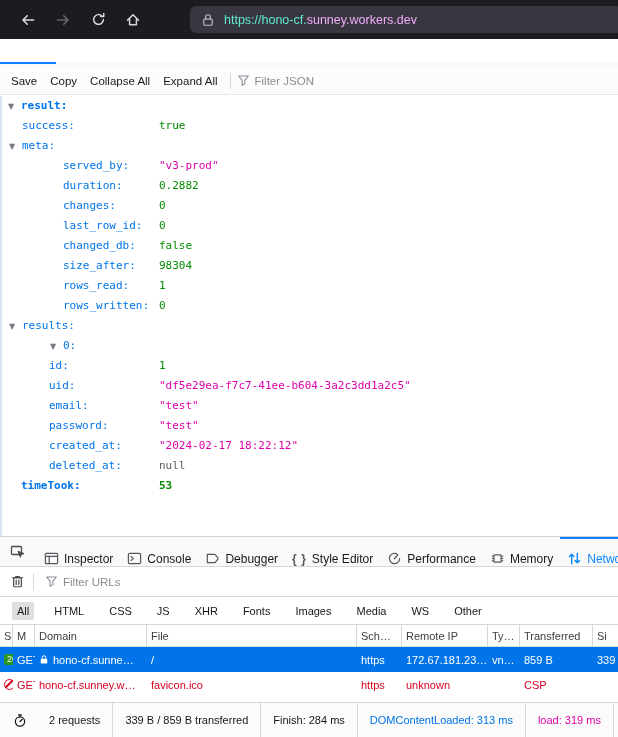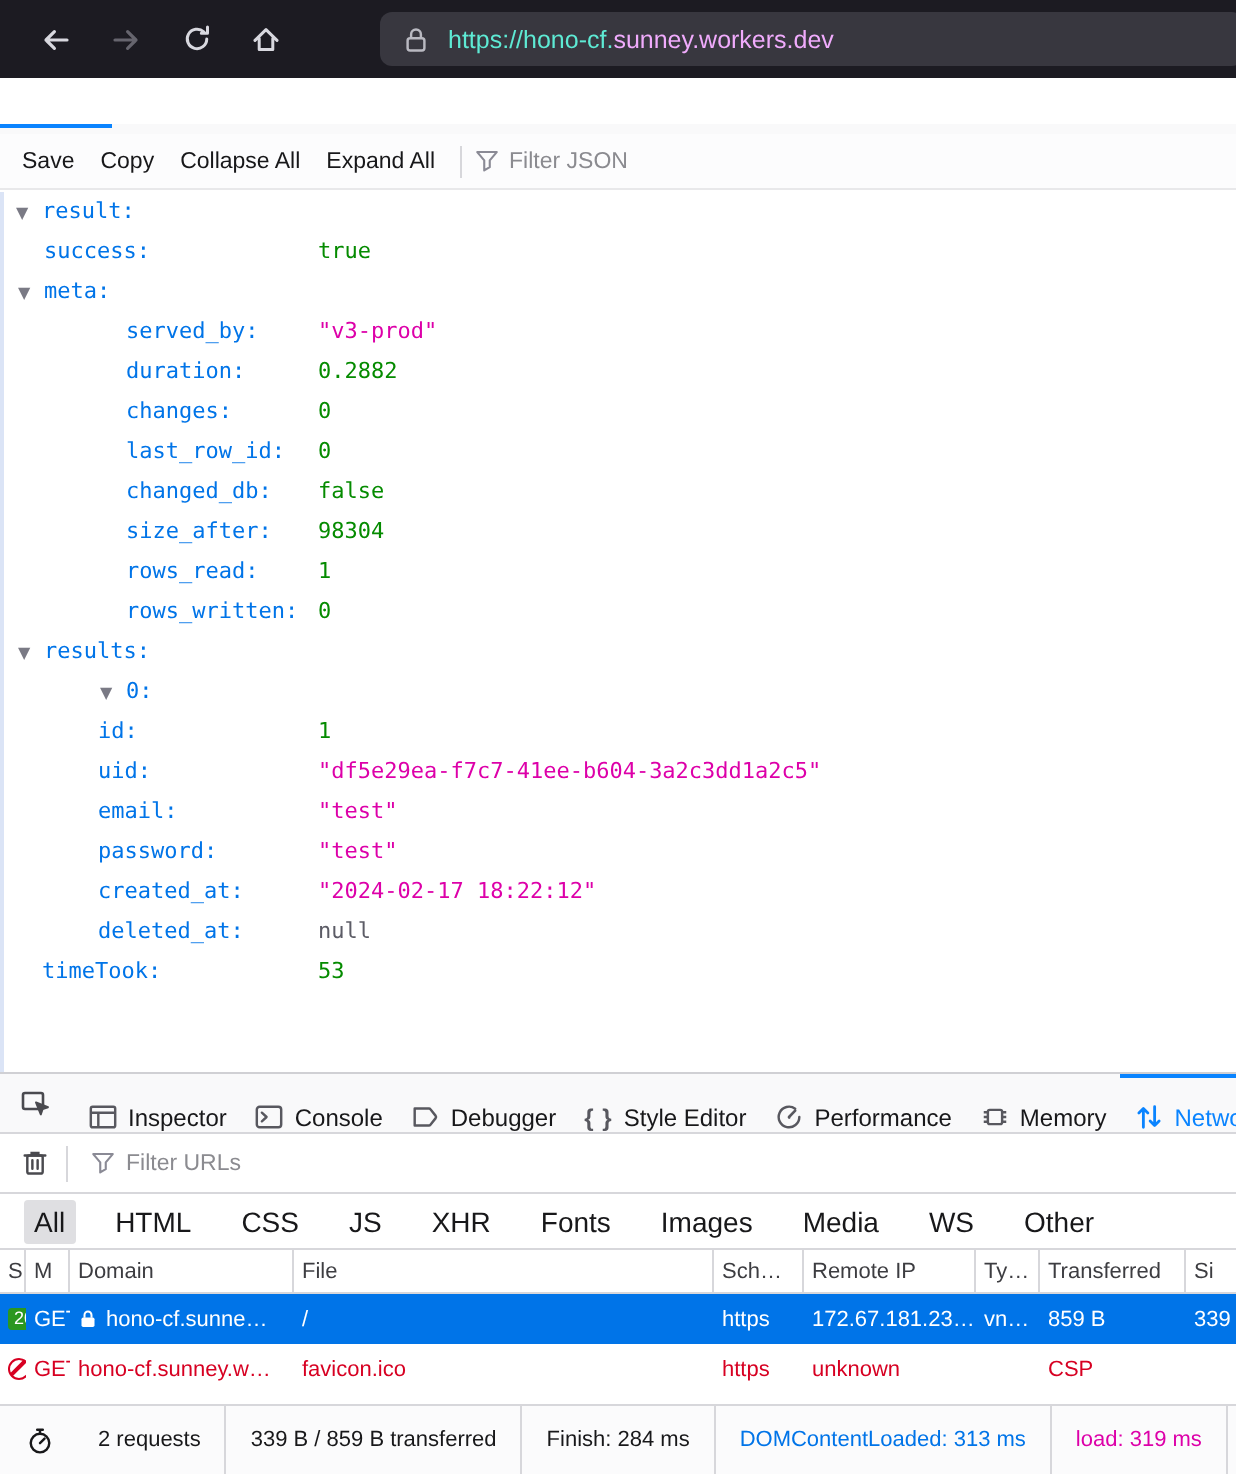--- a/index.html
+++ b/index.html
@@ -26,41 +26,41 @@
   .vsep { width:1px; height:16px; background:#d7d7db; margin:0 6px 0 5px; }
   .funnel { display:flex; color:#8a8a95; margin-right:5px; }
   .ghost-input { border:none; outline:none; background:transparent; font-family:"Liberation Sans",sans-serif; font-size:11.5px; color:#737373; width:300px; }
   .ghost-input::placeholder { color:#8b8b90; opacity:1; }
 
   
   .json-content { position:absolute; top:96px; bottom:201px; left:0; right:0; background:#fff; border-left:2px solid #dbe4f6; font-family:"DejaVu Sans Mono", monospace; font-size:11px; overflow:hidden; }
   .jrow { position:relative; height:20px; line-height:20px; white-space:pre; }
   .jrow .tw { display:inline-block; width:13px; color:#7a7a85; font-size:8px; font-family:"DejaVu Sans",sans-serif; }
   .jrow .tw.hid { visibility:hidden; }
-  .lv0 { padding-left:6px; } .lv1 { padding-left:7px; } .lv2 { padding-left:48px; } .lv3 { padding-left:34px; }
+  .lv0 { padding-left:6px;font-weight:bold; } .lv1 { padding-left:7px; } .lv2 { padding-left:48px; } .lv3 { padding-left:34px; }
   .jkey { color:#0074e8; }
   .jval { position:absolute; left:157px; top:0; }
   .t-num { color:#058b00; } .t-str { color:#dd00a9; } .t-null { color:#5c5c66; }
 
   
   .devtools { position:absolute; top:536px; left:0; right:0; bottom:0; background:#fff; border-top:1px solid #d0d0d4; }
   .dt-tabs { height:30px; background:#f9f9fa; border-bottom:1px solid #d7d7db; display:flex; align-items:stretch; font-size:12px; color:#18181a; overflow:hidden; }
   .dt-pick { display:flex; align-items:center; padding:0 9px 0 10px; color:#4a4a4f; }
   .dt-sep { width:1px; background:#d7d7db; margin:7px 1px; }
   .dt-tab { display:flex; align-items:flex-end; gap:5px; padding:0 7px; border-top:2px solid transparent; white-space:nowrap; }
   .dt-tab .dticon { display:flex; color:#58585f; }
   .dt-tab.active { color:#0a84ff; border-top-color:#0a84ff; min-width:140px; }
   .dt-tab.active .dticon { color:#0a84ff; }
   .brace-icon { font-size:12px; font-weight:bold; color:#58585f; letter-spacing:1px; }
 
   .dt-filter { height:30px; border-bottom:1px solid #d7d7db; display:flex; align-items:center; padding-left:10px; }
   .trash { display:flex; color:#4a4a4f; margin-right:8px; }
   .dtf-sep { width:1px; height:18px; background:#d7d7db; margin-right:11px; }
 
-  .dt-pills { height:28px; border-bottom:1px solid #d7d7db; display:flex; align-items:center; font-size:14px; color:#18181a; padding-left:12px; gap:15px; }
+  .dt-pills { height:28px; border-bottom:1px solid #d7d7db; display:flex; align-items:center; font-size:11px; color:#18181a; padding-left:12px; gap:15px; }
   .pill { padding:3px 5px; border-radius:2px; }
   .pill.active { background:#dfdfe2; }
 
   .nt-header { height:22px; display:flex; border-bottom:1px solid #d7d7db; font-size:11px; color:#3d3d41; background:#fff; }
   .ntc { padding:0 4px; overflow:hidden; white-space:nowrap; display:flex; align-items:center; flex:0 0 auto; }
   .nt-header .ntc { border-right:1px solid #d7d7db; }
   .c1{width:13px;} .c2{width:22px;} .c3{width:112px;} .c4{width:210px;} .c5{width:45px;} .c6{width:86px;} .c7{width:32px;} .c8{width:73px;} .c9{width:25px; border-right:none !important;}
   .nt-row { height:25px; display:flex; font-size:11px; color:#18181a; }
   .nt-row.selected { background:#0074e8; color:#fff; }
   .nt-row.error { color:#d70022; }

